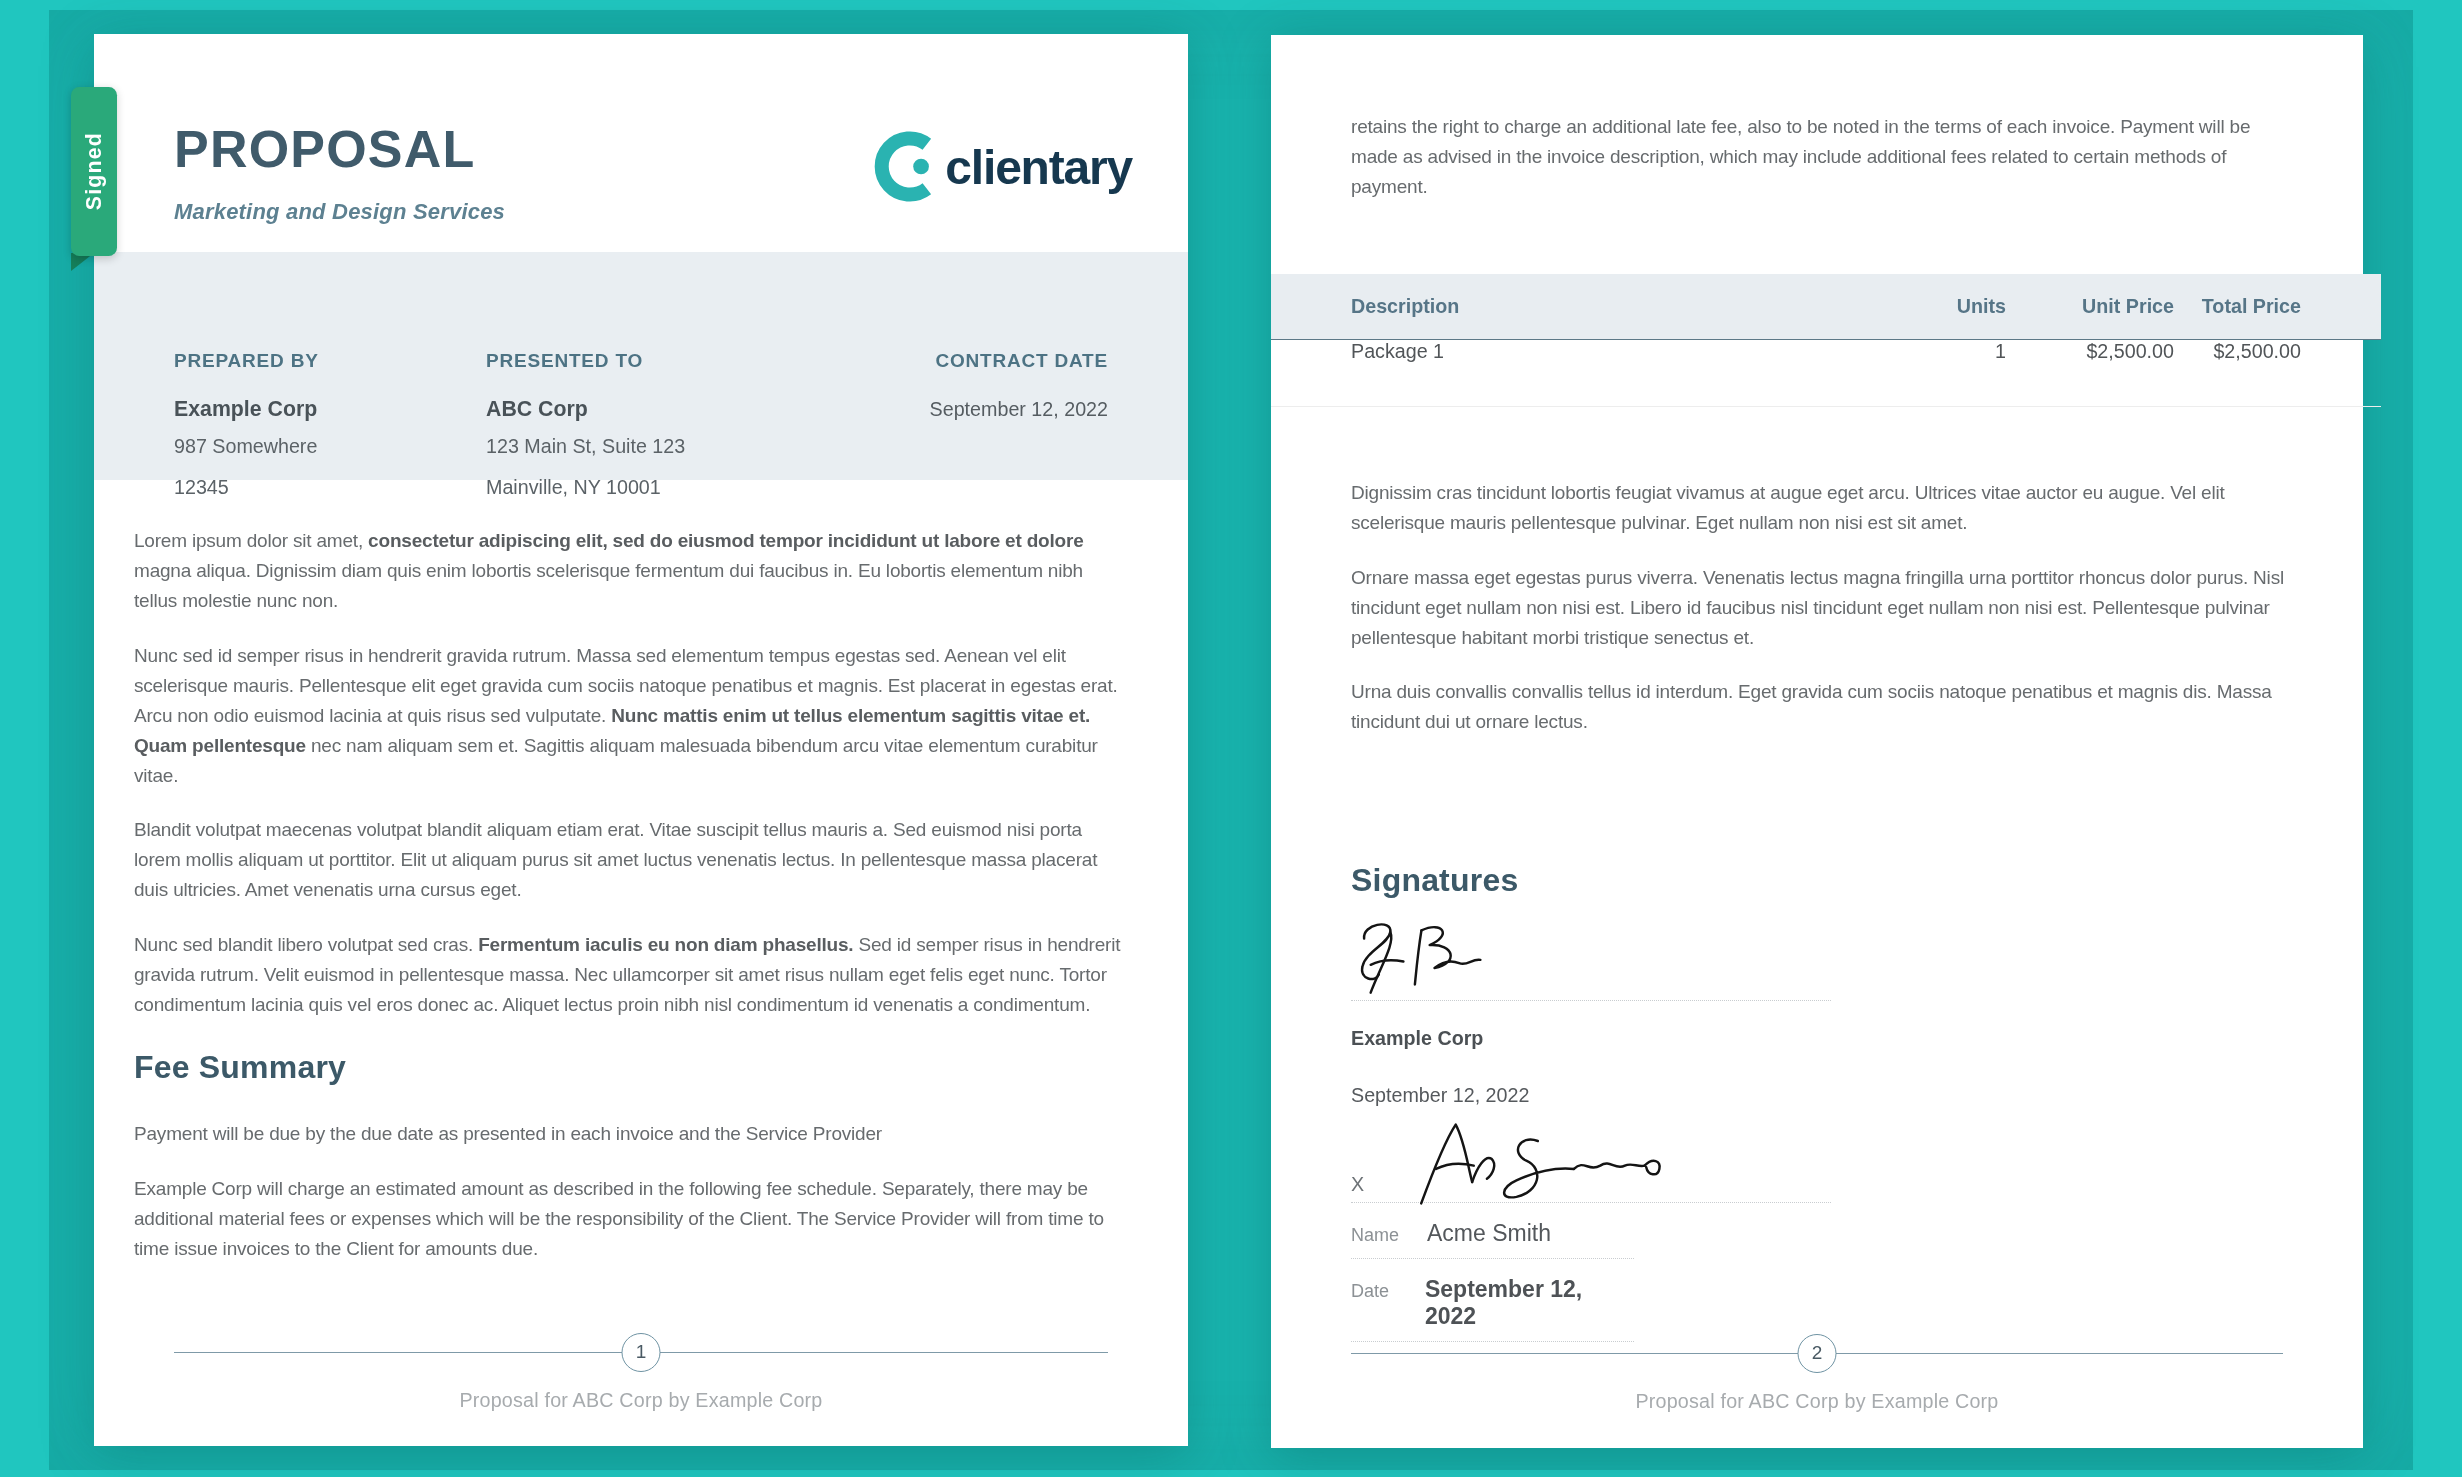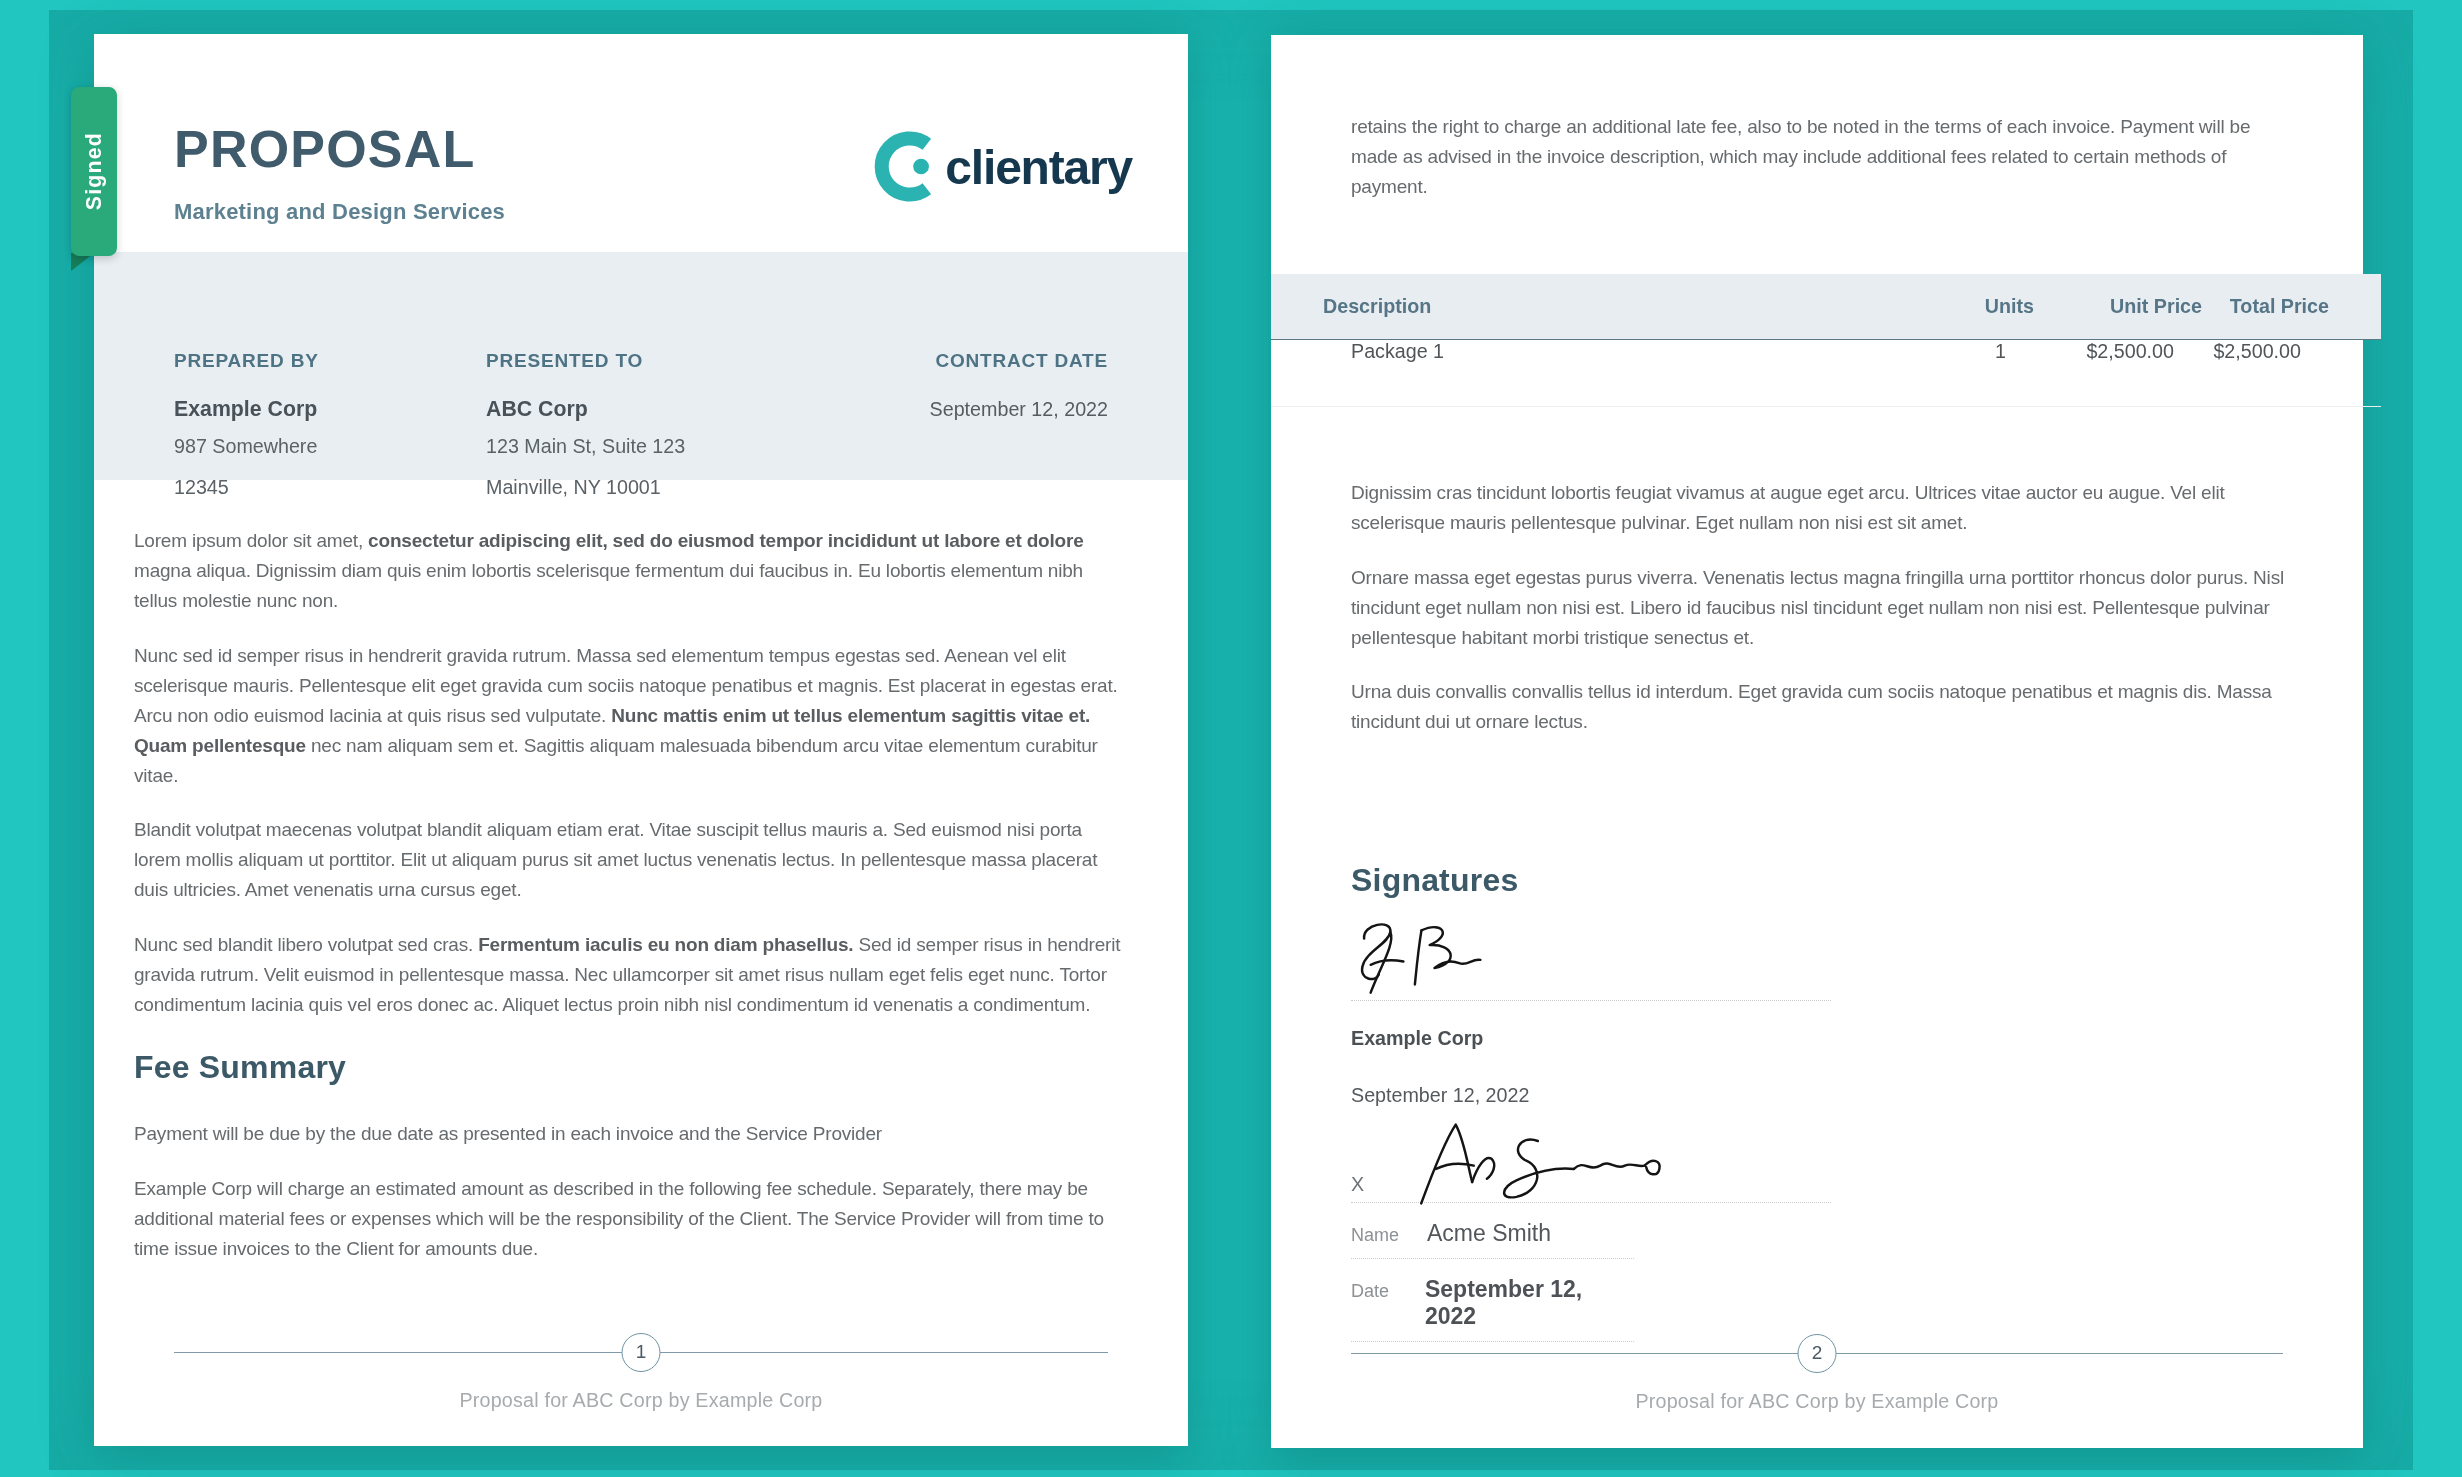--- a/index.html
+++ b/index.html
@@ -37,21 +37,21 @@
     position:absolute; left:71px; top:253px; width:23px; height:18px;
     background:#17835c; clip-path: polygon(0 0, 100% 0, 0 100%); z-index:1;
   }
 
   
   .p1-header {
     height:218px; padding:85px 56px 0 80px;
     display:flex; justify-content:space-between; align-items:flex-start;
   }
   .doc-title { font-size:52px; font-weight:800; color:#405b6b; letter-spacing:1.2px; }
-  .doc-subtitle { margin-top:19.7px; font-size:22px; font-weight:600; color:#5d8191; letter-spacing:0.2px; }
+  .doc-subtitle { margin-top:19.7px; font-size:22px; font-weight:600; color:#5d8191; letter-spacing:0.2px;font-style:italic; }
   .logo { display:flex; align-items:center; gap:0; margin-top:11.5px; }
   .logo-word { font-size:48px; font-weight:700; color:#16384f; letter-spacing:-1.2px; }
 
   
   .info-band {
     background:#e9eef2; height:228px; padding:98px 80px 0;
     display:flex;
   }
   .band-col1 { width:312px; }
   .band-col2 { flex:1; }
@@ -83,21 +83,21 @@
     display:flex; align-items:center; justify-content:center;
     font-size:19px; color:#4a5a64;
   }
   .footer-text { margin-top:36px; text-align:center; font-size:19.7px; color:#a7abae; letter-spacing:0.2px; }
 
   
   .p2-content { padding:77px 62px 0 80px; }
   .fee-table { margin:72px -80px 0 -80px; }
   .fee-thead {
     height:66px; background:#e8edf1; border-bottom:1.6px solid #5c7887;
-    display:flex; align-items:center; padding:0 52px;
+    display:flex; align-items:center; padding:0 80px;
     font-size:19.7px; font-weight:700; color:#567587;
   }
   .fee-row {
     height:67px; border-bottom:1.6px solid #ededed;
     display:flex; align-items:flex-start; padding:0 80px;
     font-size:19.7px; color:#515558;
   }
   .c-desc { flex:1; text-align:left; }
   .c-units { width:123px; text-align:right; }
   .c-unitprice { width:168px; text-align:right; }

